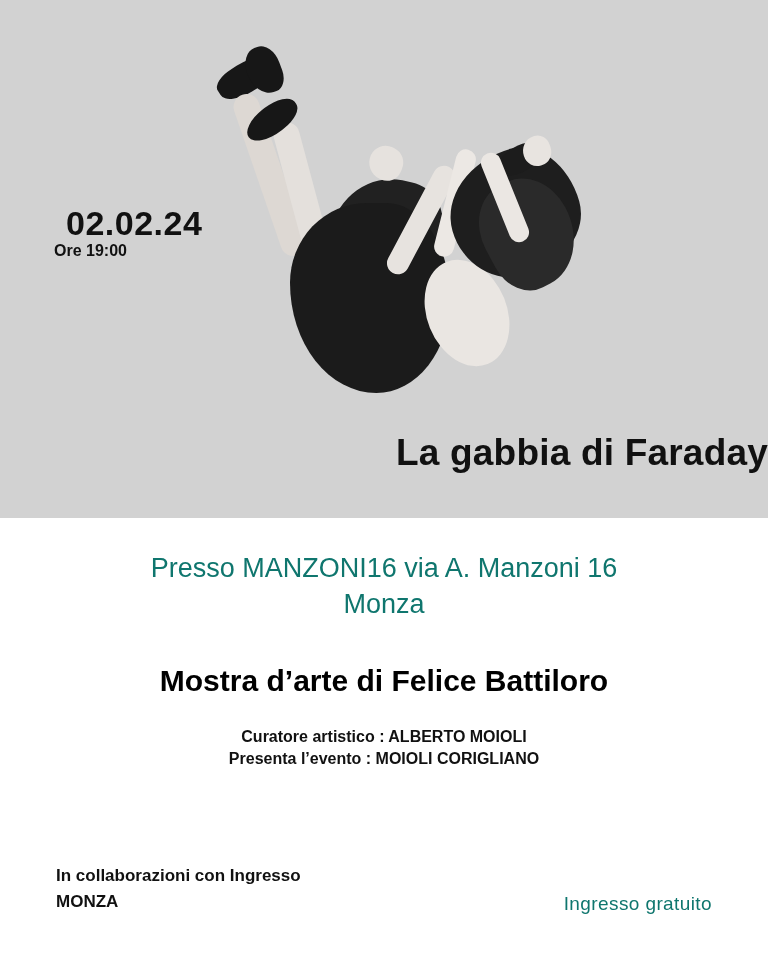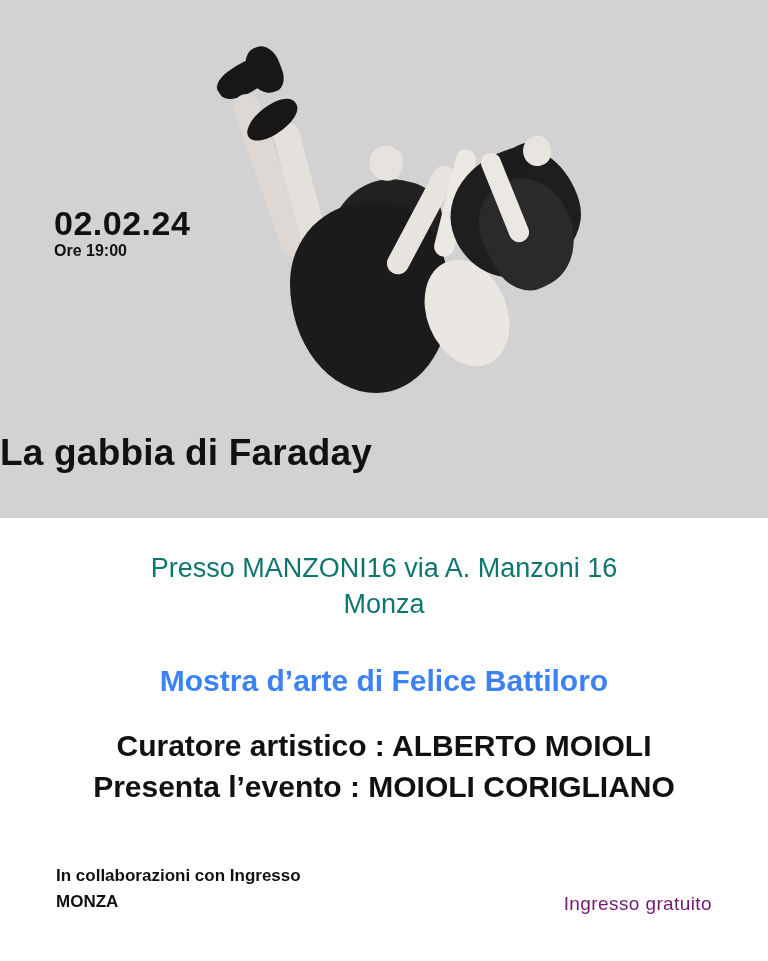--- a/index.html
+++ b/index.html
@@ -34,33 +34,34 @@
     left: 54px;
     top: 205px;
     color: #111111;
     z-index: 5;
   }
   .date-main {
     font-size: 34px;
     font-weight: bold;
     letter-spacing: 0.5px;
     line-height: 1.1;
+    margin-left: 12px;
   }
   .date-time {
     font-size: 16px;
     font-weight: bold;
     line-height: 1.1;
   }
 
   .hero-title {
     position: absolute;
     left: 0;
     right: 0;
     top: 432px;
-    text-align: left;
+    text-align: right;
     font-size: 37px;
     font-weight: bold;
     color: #111111;
     letter-spacing: 0.2px;
   }
 
   
   .figure {
     position: absolute;
     left: 195px;
@@ -213,47 +214,47 @@
   .venue .line2 {
     display: block;
   }
   .exhibition {
     position: absolute;
     top: 146px;
     left: 0; right: 0;
     text-align: center;
     font-size: 30px;
     font-weight: bold;
-    color: #3b82f6;
+    color: #000000;
   }
   .credits {
     position: absolute;
     top: 208px;
     left: 0; right: 0;
     text-align: center;
-    font-size: 30px;
+    font-size: 16px;
     font-weight: bold;
     line-height: 1.35;
     color: #111111;
   }
   .collab {
     position: absolute;
     left: 56px;
     top: 345px;
     font-size: 17px;
     font-weight: bold;
     line-height: 1.5;
     color: #111111;
   }
   .free-entry {
     position: absolute;
     right: 56px;
     top: 375px;
     font-size: 19px;
-    color: #701a75;
+    color: #0f766e;
     letter-spacing: 0.4px;
   }
 </style>
 </head>
 <body>
 
 <div class="poster">
 
   <div class="hero">
 

